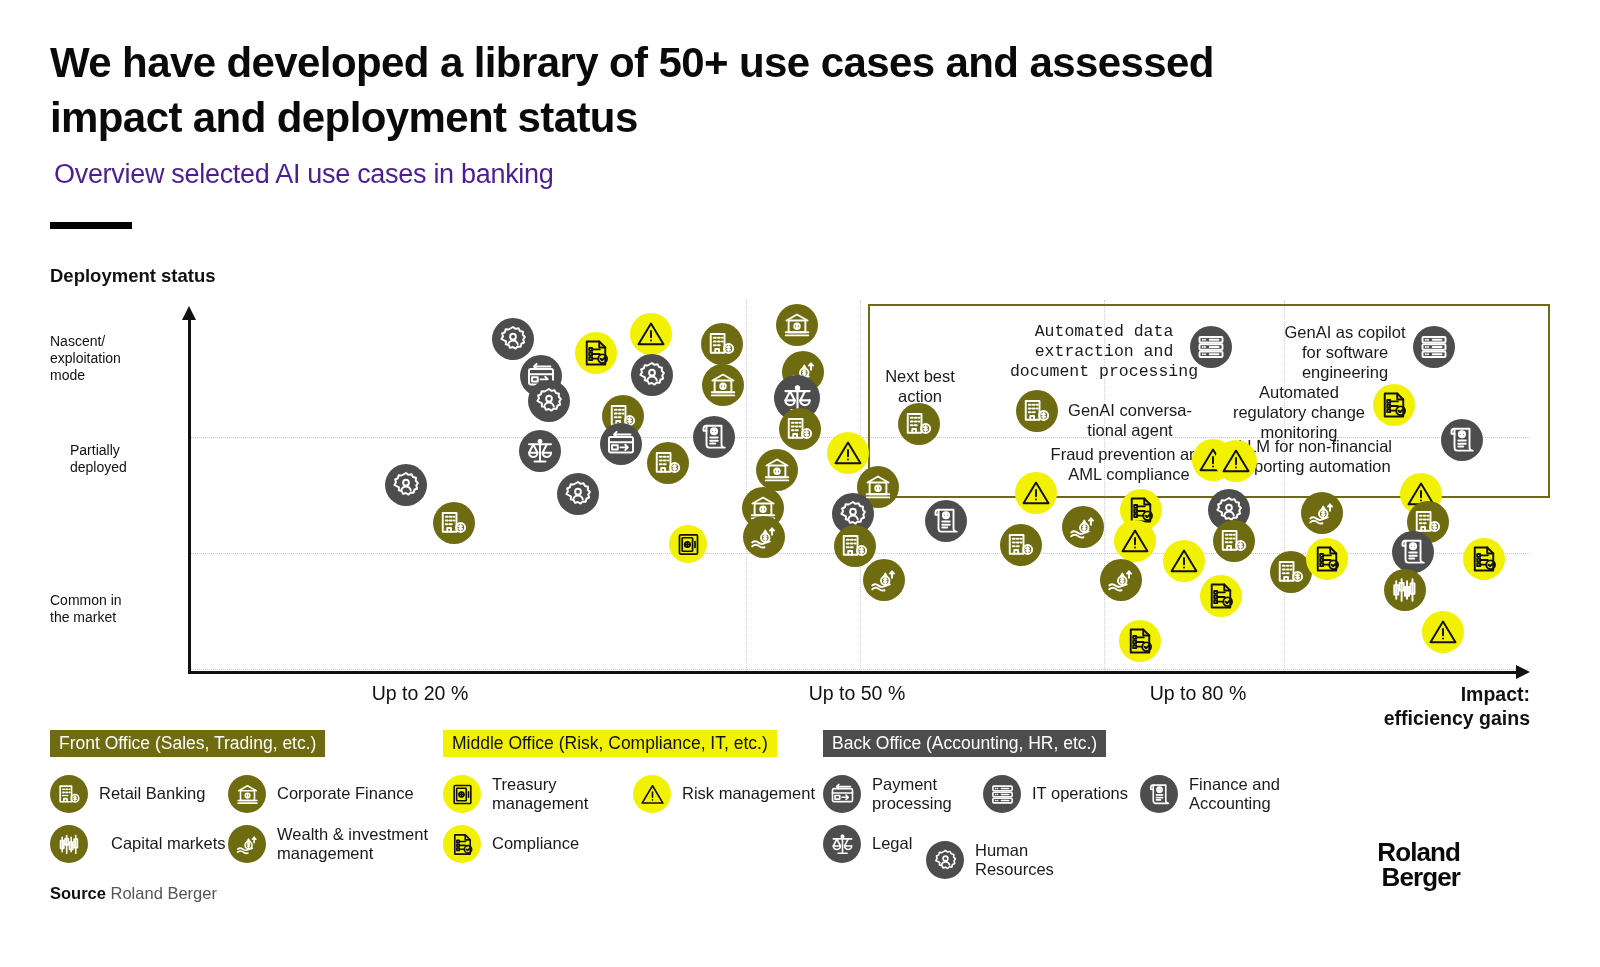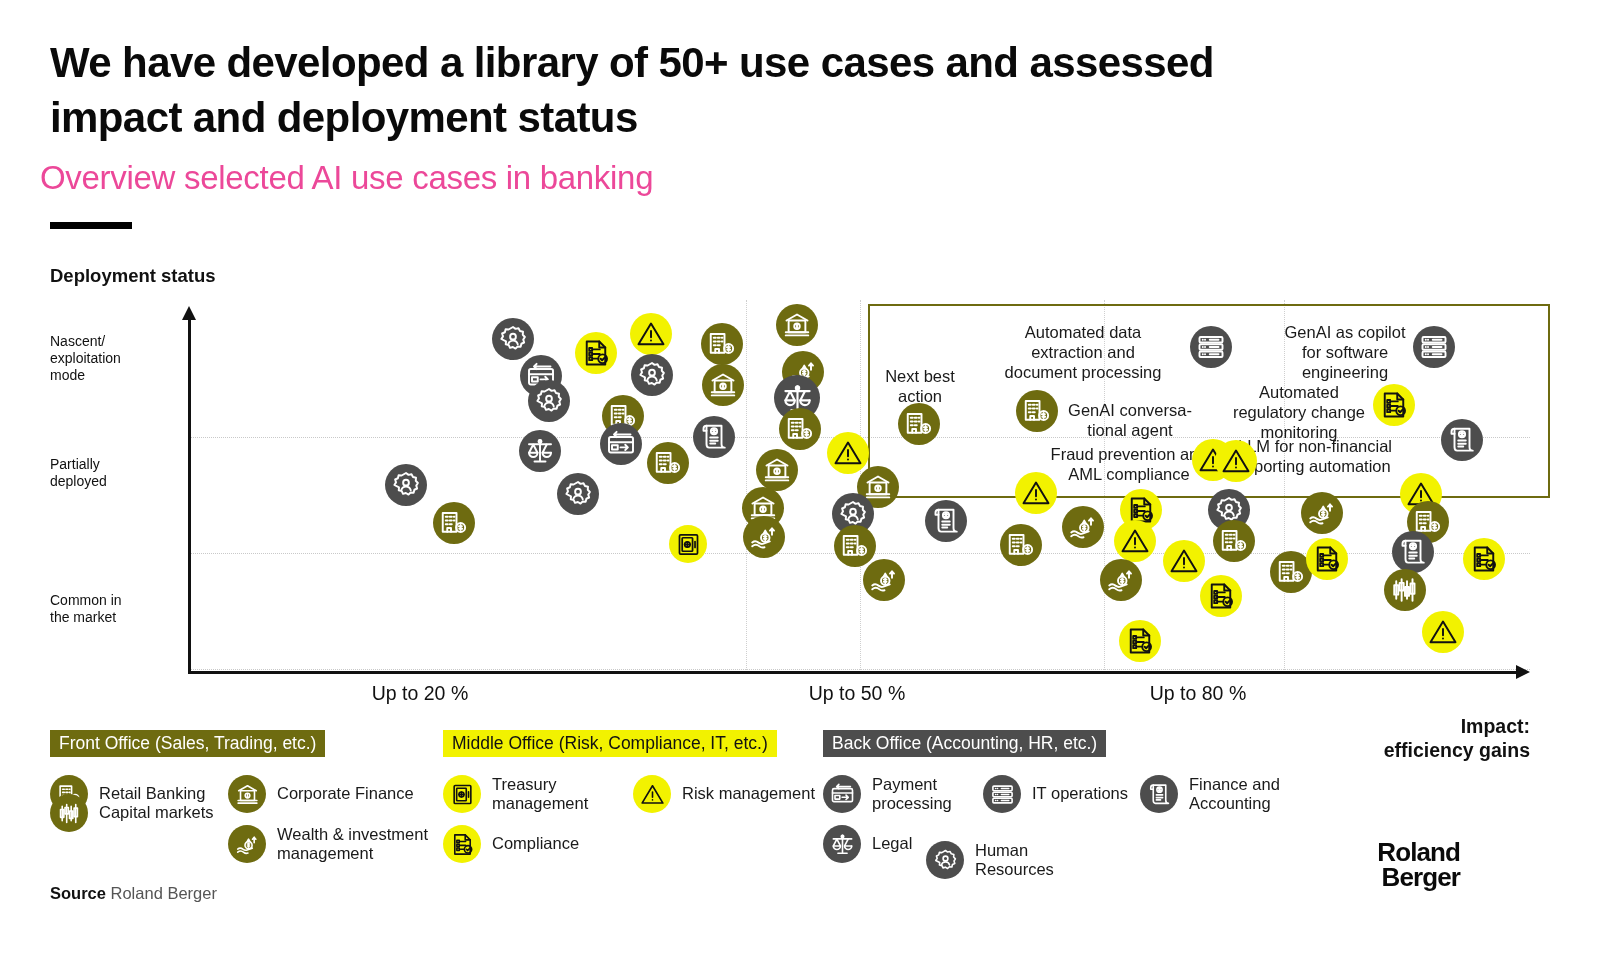--- a/index.html
+++ b/index.html
@@ -12,23 +12,23 @@
   }
   #slide { position: relative; width: 1508px; height: 967px; }
 
   
   .title {
     position: absolute; left: 50px; top: 36px; width: 1250px;
     font-size: 42px; font-weight: bold; line-height: 1.30;
     letter-spacing: -0.6px; color: #0a0a0a;
   }
   .subtitle {
-    position: absolute; left: 40px; top: 158px; width: 1200px;
-    font-size: 33px; font-weight: normal; line-height: 1.2;
-    letter-spacing: -0.3px; color: #ec4899;
+    position: absolute; left: 54px; top: 158px; width: 1200px;
+    font-size: 27px; font-weight: normal; line-height: 1.2;
+    letter-spacing: -0.3px; color: #4c1d95;
   }
   .accent-bar {
     position: absolute; left: 50px; top: 222px;
     width: 82px; height: 7px; background: #000000;
   }
 
   
   #chart { position: absolute; left: 0; top: 0; width: 1600px; height: 700px; }
   .y-axis-title {
     position: absolute; left: 50px; top: 265px;
@@ -151,35 +151,35 @@
     <div class="highlight-box"></div>
 
     <div class="axis-line y-axis"></div>
     <div class="axis-line x-axis"></div>
     <div class="arrow-up"></div>
     <div class="arrow-right"></div>
 
     <div class="y-cat" style="top: 333px; white-space: pre-line;">Nascent/
 exploitation
 mode</div>
-    <div class="y-cat" style="top: 456px; white-space: pre-line;">Partially
+    <div class="y-cat" style="top: 442px; white-space: pre-line; margin-left: 20px;">Partially
 deployed</div>
     <div class="y-cat" style="top: 592px; white-space: pre-line;">Common in
 the market</div>
 
     <div class="x-cat" style="left:320px">Up to 20 %</div>
     <div class="x-cat" style="left:757px">Up to 50 %</div>
     <div class="x-cat" style="left:1098px">Up to 80 %</div>
-    <div class="x-axis-title" style="white-space: pre-line; margin-top: 32px;">Impact:
+    <div class="x-axis-title" style="white-space: pre-line;">Impact:
 efficiency gains</div>
 
     <div id="annotation-layer">
         <div class="callout" style="left: 810px; top: 366px; width: 220px;">Next best
 action</div>
-        <div class="callout" style="left: 973px; top: 322px; width: 220px;">Automated data
+        <div class="callout" style="left: 994px; top: 322px; width: 220px; font-family: Liberation Mono, monospace;">Automated data
 extraction and
 document processing</div>
         <div class="callout" style="left: 1235px; top: 322px; width: 220px;">GenAI as copilot
 for software
 engineering</div>
         <div class="callout" style="left: 1020px; top: 400px; width: 220px;">GenAI conversa-
 tional agent</div>
         <div class="callout" style="left: 1189px; top: 382px; width: 220px;">Automated
 regulatory change
 monitoring</div>
@@ -722,21 +722,21 @@
           <svg viewBox="0 0 24 24" width="25" height="25" fill="none" stroke-width="1.55" stroke-linecap="round" stroke-linejoin="round" style="stroke: rgb(255, 255, 255);">
             <path d="M3.6 8.4 12 3.6l8.4 4.8"></path>
             <rect x="5.3" y="8.4" width="13.4" height="9.4"></rect>
             <path d="M3 17.8h18M3 20.3h18"></path>
             <circle cx="12" cy="13" r="2.2"></circle>
             <path d="M12 11.6v2.8"></path>
           </svg>
         </div>
         <div class="legend-label">Corporate Finance</div>
       </div>
-      <div class="legend-item" style="left: 50px; top: 794px;">
+      <div class="legend-item" style="left: 50px; top: 825px; gap: 12px;">
         <div class="legend-icon m-front">
           <svg viewBox="0 0 24 24" width="25" height="25" fill="none" stroke-width="1.55" stroke-linecap="round" stroke-linejoin="round" style="stroke: rgb(255, 255, 255);">
             <path d="M5 5v14M9.3 3.4v17.2M13.6 5v14M18 3.4v17.2"></path>
             <rect x="3.4" y="8.2" width="3.2" height="7.5"></rect>
             <rect x="7.7" y="6.3" width="3.2" height="6.1"></rect>
             <rect x="12" y="9.6" width="3.2" height="7.1"></rect>
             <rect x="16.4" y="6.8" width="3.2" height="8.2"></rect>
           </svg>
         </div>
         <div class="legend-label">Capital markets</div>

